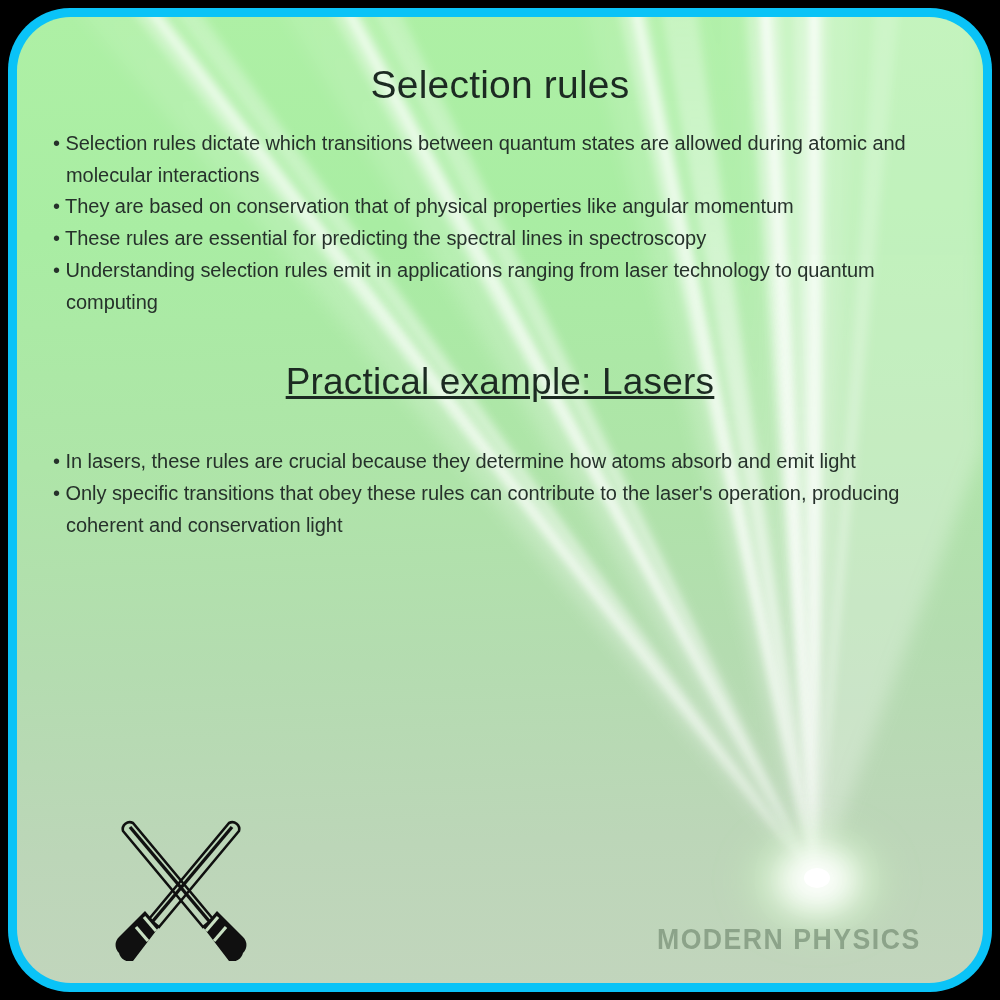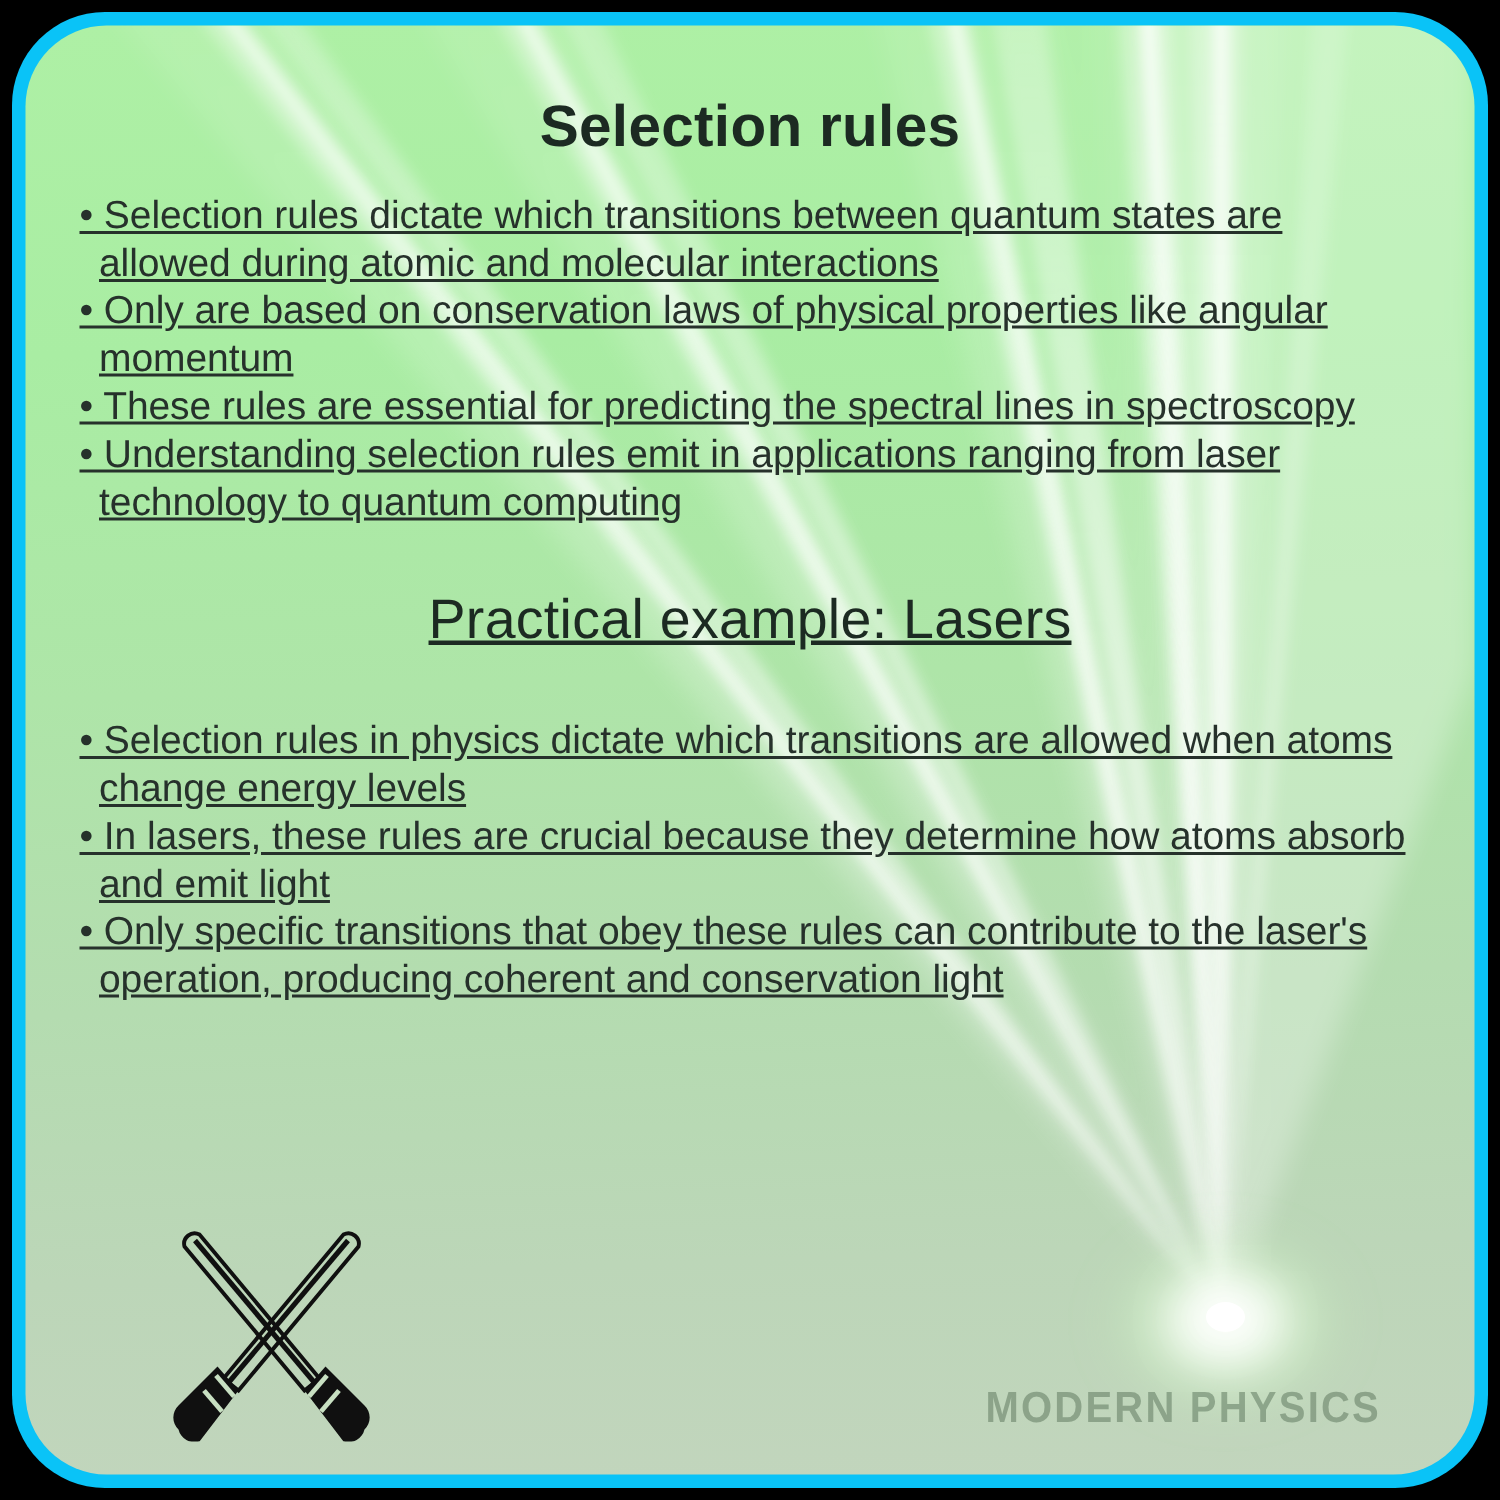--- a/index.html
+++ b/index.html
@@ -43,45 +43,44 @@
   
   #content{
     position:absolute; inset:0;
     padding:0 36px;
     color:#222d27;
   }
 
   .slide-title{
     text-align:center;
     font-size:39px;
-    font-weight:700;
+    font-weight:400;
     letter-spacing:0.2px;
     color:#1c2a22;
     line-height:1.1;
     margin-top:47px;
   }
 
   .section-heading{
     text-align:center;
     font-size:37px;
     font-weight:400;
     letter-spacing:0.2px;
     color:#1c2a22;
     line-height:1.1;
   }
 
   .bullet-list{ list-style:none; }
   .bullet-item{
-    font-size:26px;
+    font-size:20px;
     line-height:31.8px;
     color:#26312b;
     letter-spacing:-0.05px;
     text-indent:-13px;
     padding-left:13px;
-    text-decoration:underline;
   }
 
   #bullets-intro{ margin-top:21px; }
   #heading-practical{ margin-top:43px;text-decoration:underline; }
   #bullets-lasers{ margin-top:44px; }
 
   
   #lightsaber-icon{
     position:absolute;
     left:84px; bottom:22px;
@@ -174,29 +173,28 @@
         <ellipse cx="800" cy="861" rx="13" ry="10" fill="#ffffff" opacity="0.98"></ellipse>
       </svg>
     </div>
 
     <div id="content">
 
       <h1 class="slide-title">Selection rules</h1>
 
       <ul class="bullet-list" id="bullets-intro">
         <li class="bullet-item">• Selection rules dictate which transitions between quantum states are allowed during atomic and molecular interactions</li>
-        <li class="bullet-item">• Only are based on conservation laws of physical properties like angular momentum</li>
+        <li class="bullet-item">• They are based on conservation that of physical properties like angular momentum</li>
         <li class="bullet-item">• These rules are essential for predicting the spectral lines in spectroscopy</li>
         <li class="bullet-item">• Understanding selection rules emit in applications ranging from laser technology to quantum computing</li>
       </ul>
 
       <h2 class="section-heading" id="heading-practical">Practical example: Lasers</h2>
 
       <ul class="bullet-list" id="bullets-lasers">
-        <li class="bullet-item">• Selection rules in physics dictate which transitions are allowed when atoms change energy levels</li>
         <li class="bullet-item">• In lasers, these rules are crucial because they determine how atoms absorb and emit light</li>
         <li class="bullet-item">• Only specific transitions that obey these rules can contribute to the laser's operation, producing coherent and conservation light</li>
       </ul>
     </div>
 
     <div id="lightsaber-icon">
       <svg viewBox="0 0 160 150" xmlns="http://www.w3.org/2000/svg">
 
         <g>
 

